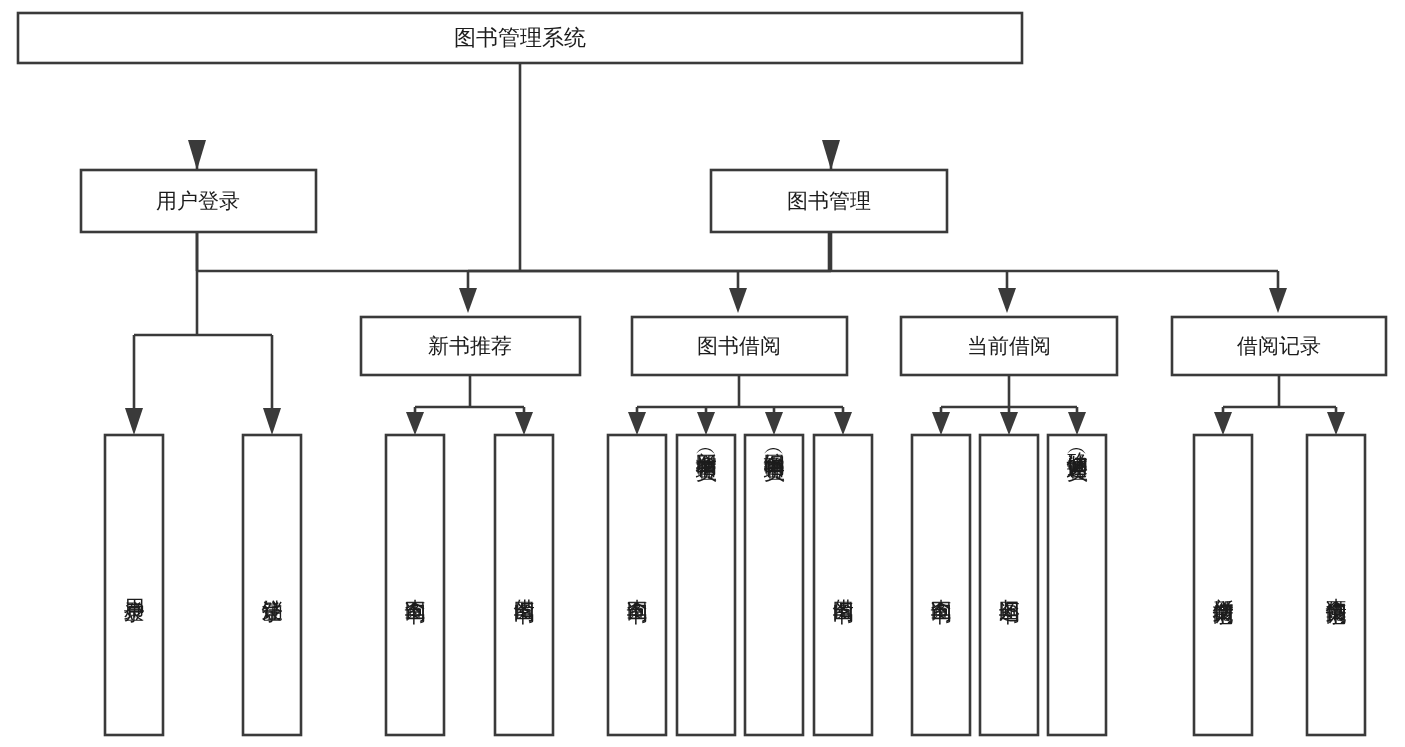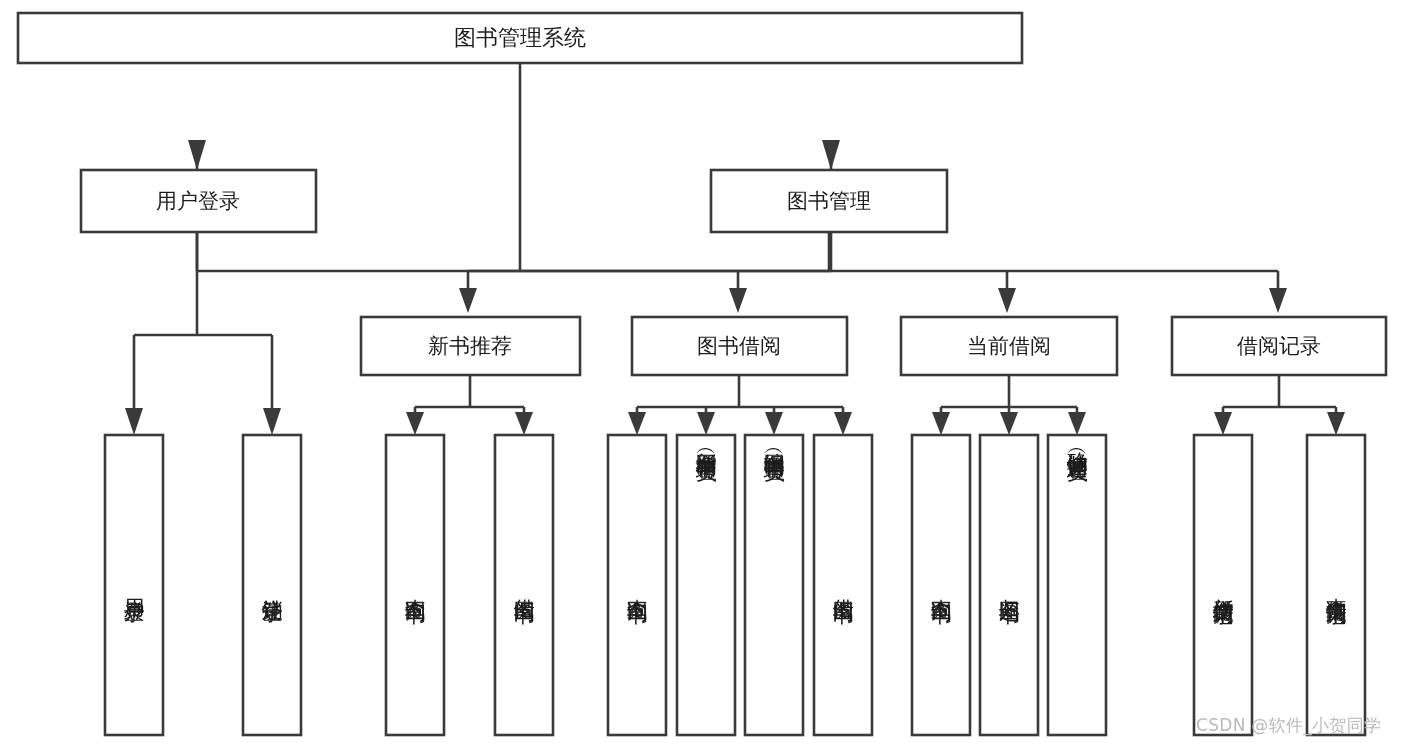--- a/index.html
+++ b/index.html
@@ -252,15 +252,14 @@
   <div class="vlabel-wrap" style="left:1048px; top:435px; width:58px; height:300px; align-items:flex-start;">
     <span class="vlabel">确认归还（管理员）</span>
   </div>
   <div class="vlabel-wrap" style="left:1194px; top:435px; width:58px; height:300px;">
     <span class="vlabel">新增借阅记录</span>
   </div>
   <div class="vlabel-wrap" style="left:1307px; top:435px; width:58px; height:300px;">
     <span class="vlabel">查询借阅记录</span>
   </div>
 
-  <div id="watermark" style="left:1196px; top:714px;">CSDN @软件_小贺同学</div>
 
 </div>
 
 </body></html>

